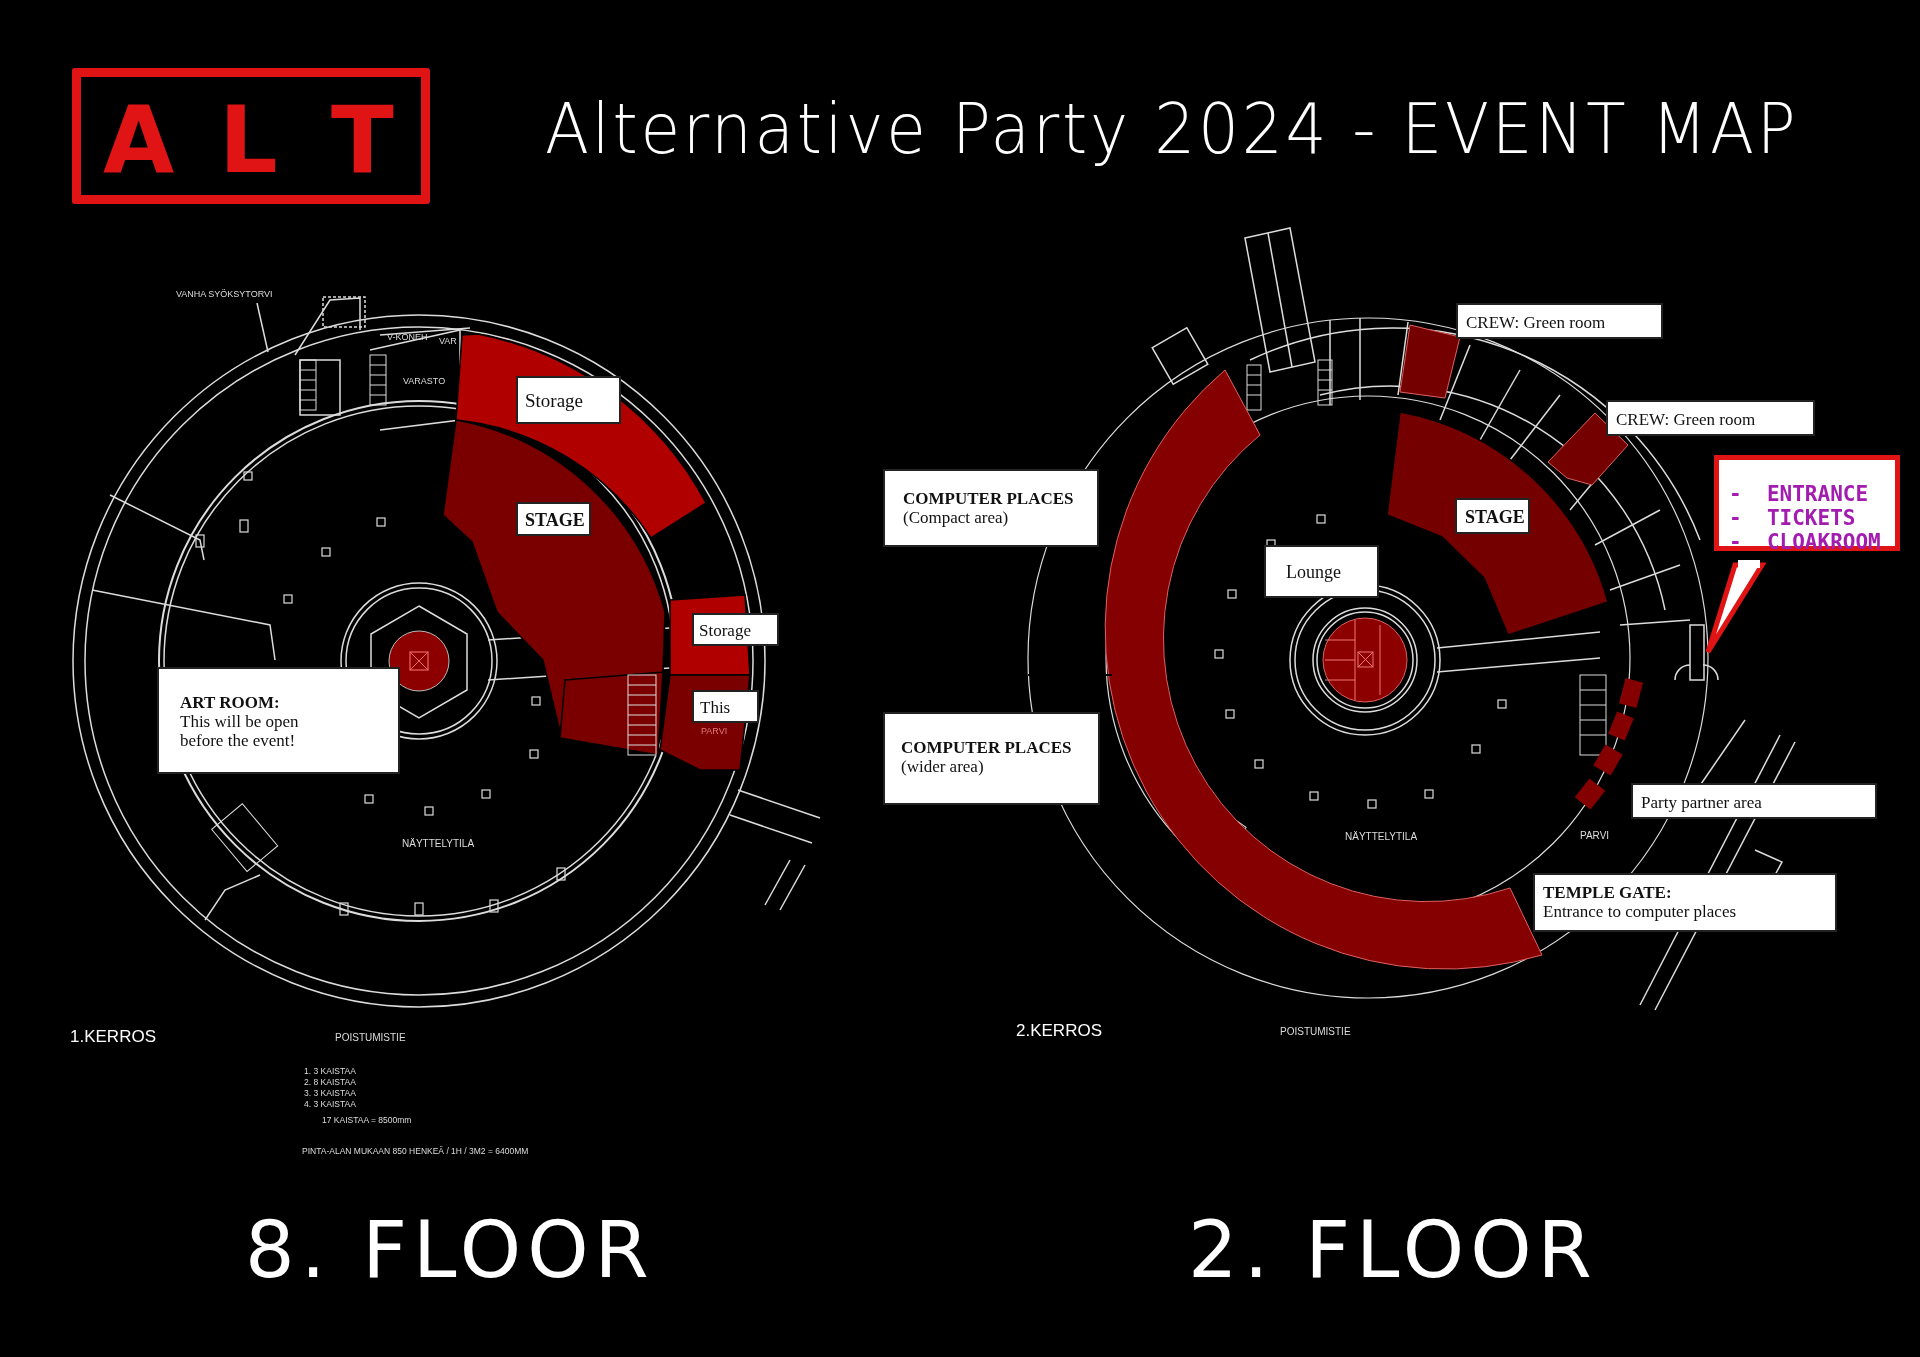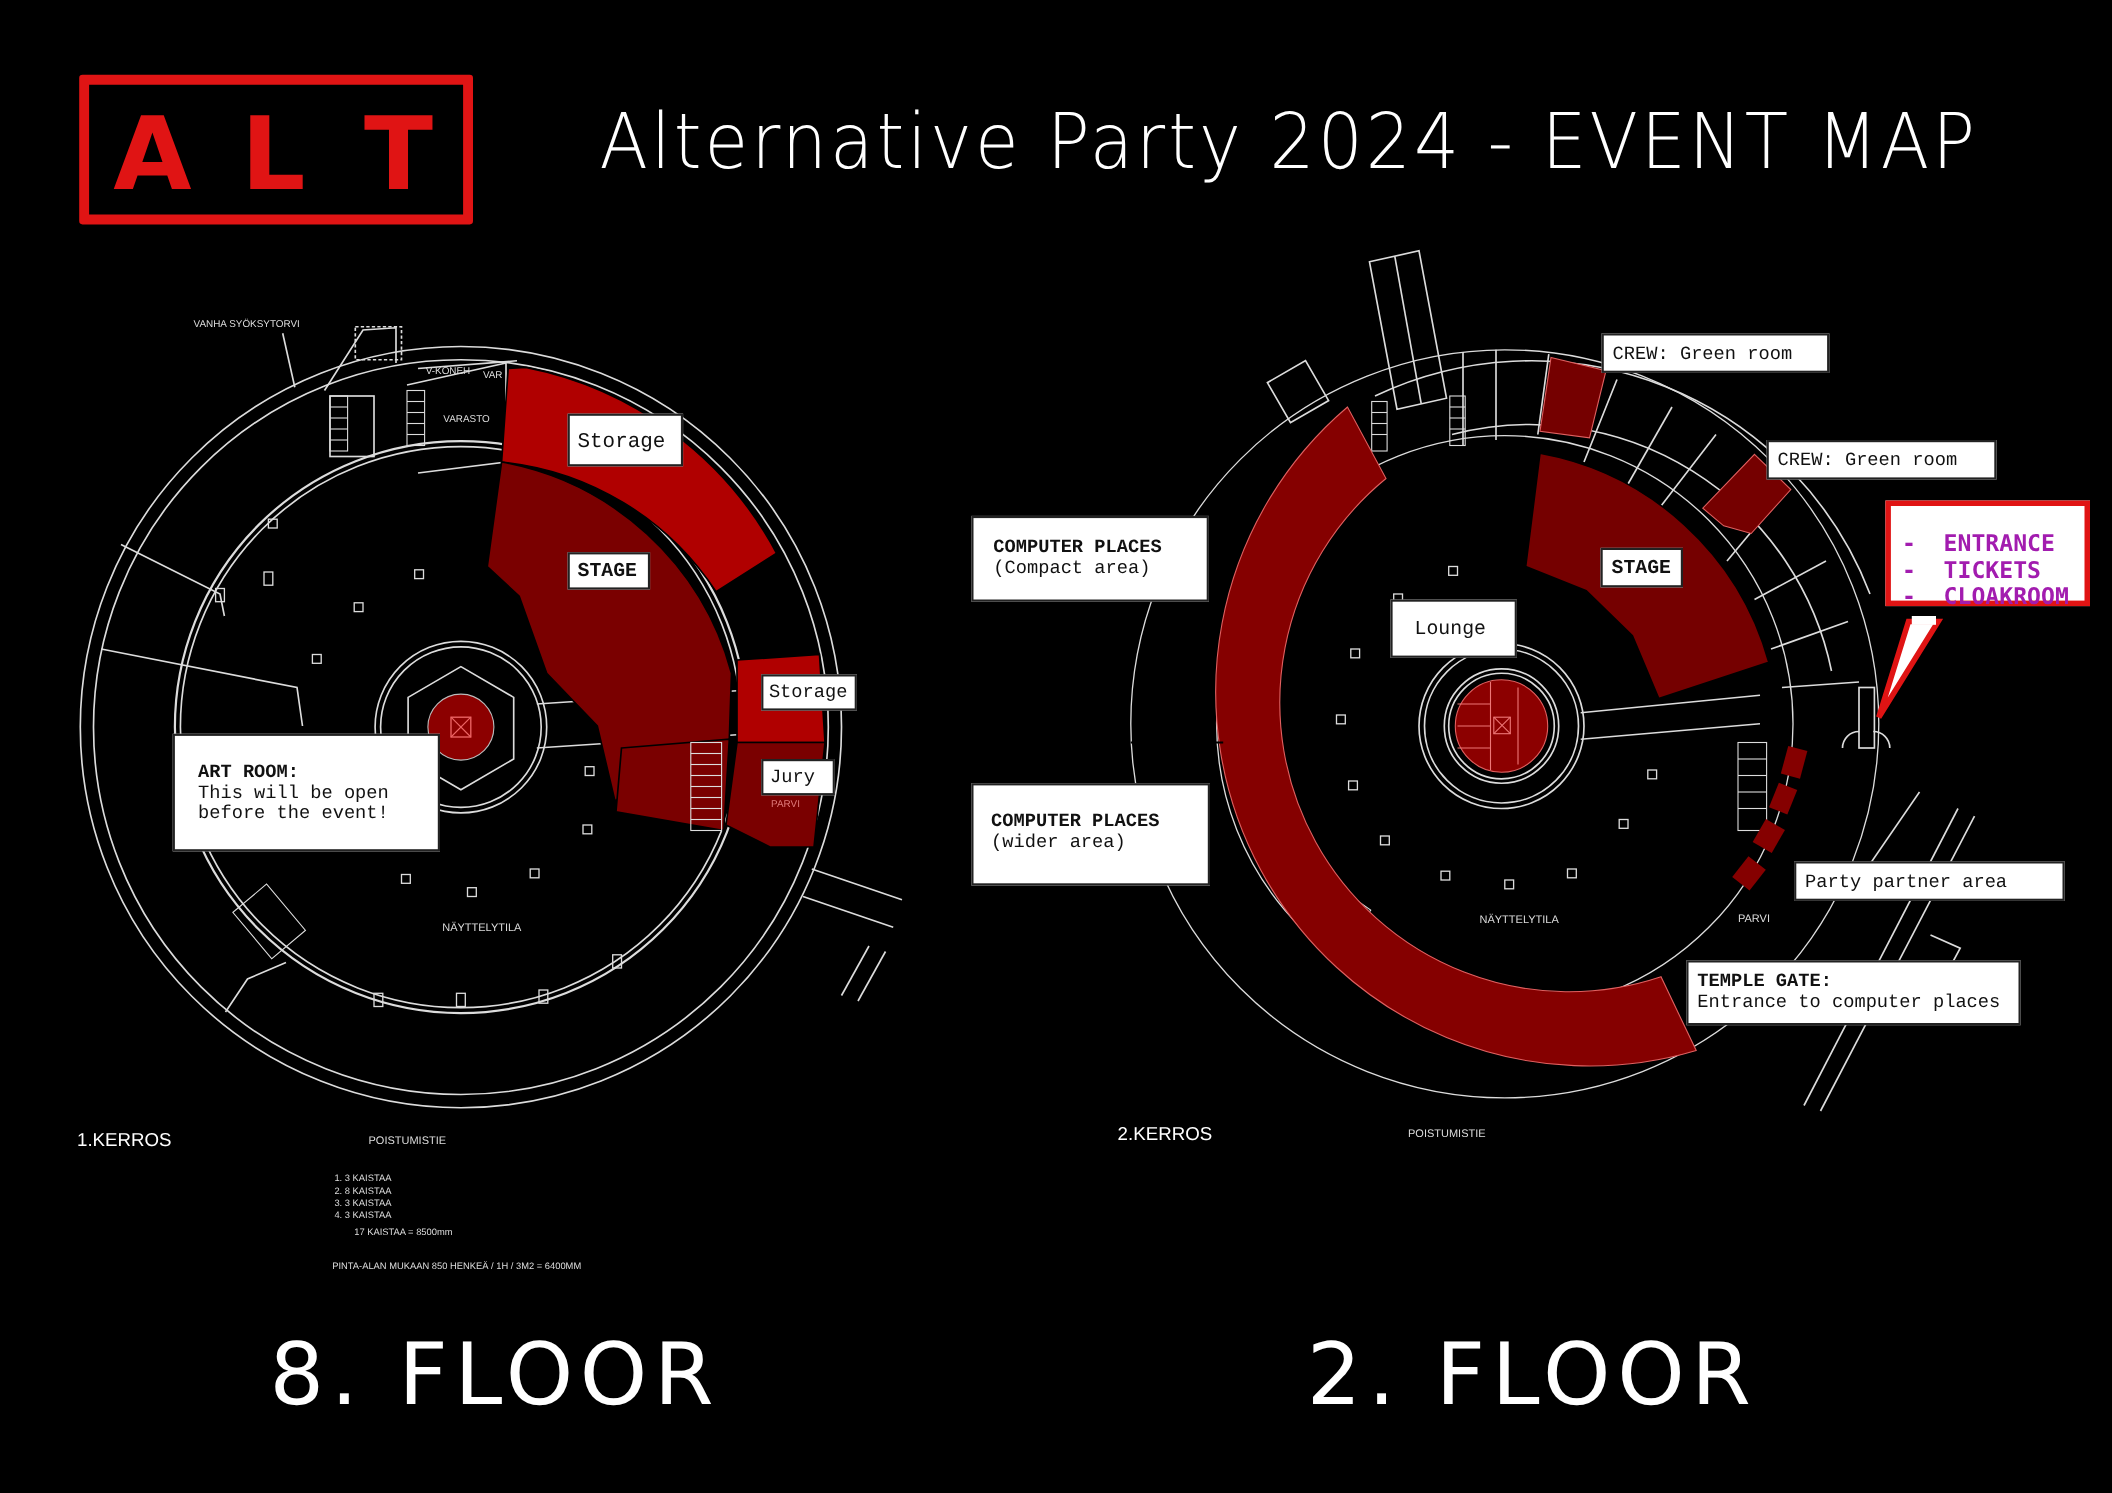--- a/index.html
+++ b/index.html
@@ -3,21 +3,21 @@
 <meta charset="utf-8">
 <style>
   html, body { margin:0; padding:0; background:#000; }
   body { width:1920px; height:1357px; position:relative; overflow:hidden; font-family:"DejaVu Sans Mono", monospace; color:#fff; }
   .abs { position:absolute; }
   .logo { left:72px; top:68px; width:358px; height:136px; border:9px solid #e01414; box-sizing:border-box; border-radius:3px; }
   .logo-letter { position:absolute; top:18px; font-family:"DejaVu Sans", sans-serif; font-weight:bold; font-size:92px; color:#e01414; line-height:1; }
   .title { left:545px; top:88px; font-family:"DejaVu Sans", sans-serif; font-size:70px; font-weight:300; letter-spacing:3px; color:#fff; transform:scaleX(0.92); transform-origin:left top; white-space:nowrap; }
   .floor-heading { font-family:"DejaVu Sans", sans-serif; font-size:78px; color:#fff; letter-spacing:6px; white-space:nowrap; }
   svg.map { position:absolute; left:0; top:0; }
-  .label { position:absolute; background:#fff; color:#111; border:2px solid #222; box-sizing:border-box; font-family:Liberation Mono, monospace; white-space:nowrap; }
+  .label { position:absolute; background:#fff; color:#111; border:2px solid #222; box-sizing:border-box; font-family:Liberation Serif, serif; white-space:nowrap; }
   .label .strong { font-weight:bold; display:block; }
   .label .sub { display:block; }
   .cad { position:absolute; font-family:"Liberation Sans", sans-serif; color:#ddd; white-space:nowrap; }
   .callout { position:absolute; left:1714px; top:455px; width:186px; height:96px; background:#fff; border:5px solid #e01414; box-sizing:border-box; color:#a21caf; font-weight:bold; font-size:21px; line-height:24px; padding:22px 0 0 10px; white-space:pre; }
 </style>
 </head>
 <body>
 
 <div class="abs logo">
   <span class="logo-letter" style="left:22px">A</span>
@@ -233,21 +233,21 @@
   <div class="cad" style="position:static;font-size:8.5px;line-height:11px">2.    8 KAISTAA</div>
   <div class="cad" style="position:static;font-size:8.5px;line-height:11px">3.    3 KAISTAA</div>
   <div class="cad" style="position:static;font-size:8.5px;line-height:11px">4.    3 KAISTAA</div>
 </div>
 <div class="cad" style="left:322px;top:1115px;font-size:8.5px">17 KAISTAA  =  8500mm</div>
 <div class="cad" style="left:302px;top:1146px;font-size:8.5px">PINTA-ALAN MUKAAN 850 HENKEÄ / 1H / 3M2 = 6400MM</div>
 
 <div class="label" style="left:516px;top:376px;width:105px;height:48px;font-size:19px;padding:12px 0 0 7px">Storage</div>
 <div class="label" style="left:516px;top:502px;width:75px;height:34px;font-size:18px;font-weight:bold;padding:6px 0 0 7px">STAGE</div>
 <div class="label" style="left:692px;top:613px;width:87px;height:33px;font-size:17px;padding:6px 0 0 5px">Storage</div>
-<div class="label" style="left:692px;top:690px;width:67px;height:33px;font-size:17px;padding:6px 0 0 6px">Jury</div>
+<div class="label" style="left:692px;top:690px;width:67px;height:33px;font-size:17px;padding:6px 0 0 6px">This</div>
 <div class="label" style="left:157px;top:667px;width:243px;height:107px;font-size:17px;line-height:19px;padding:24px 4px 0 21px">
   <span class="strong">ART ROOM:</span>
   <span class="sub">This will be open</span>
   <span class="sub">before the event!</span>
 </div>
 
 <div class="cad" style="left:1345px;top:831px;font-size:10px">NÄYTTELYTILA</div>
 <div class="cad" style="left:1580px;top:830px;font-size:10px">PARVI</div>
 <div class="cad" style="left:1016px;top:1021px;font-size:17px;color:#fff">2.KERROS</div>
 <div class="cad" style="left:1280px;top:1026px;font-size:10px">POISTUMISTIE</div>

